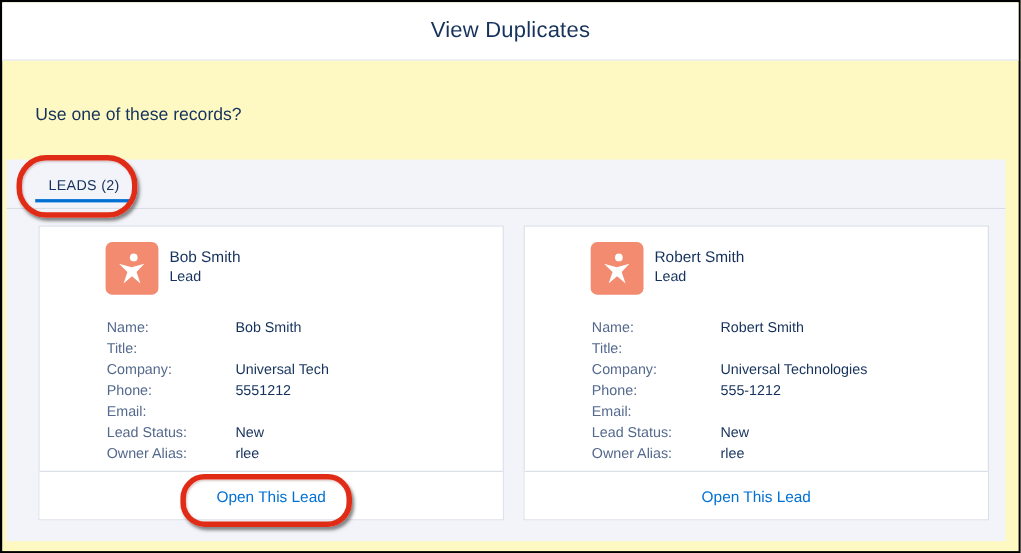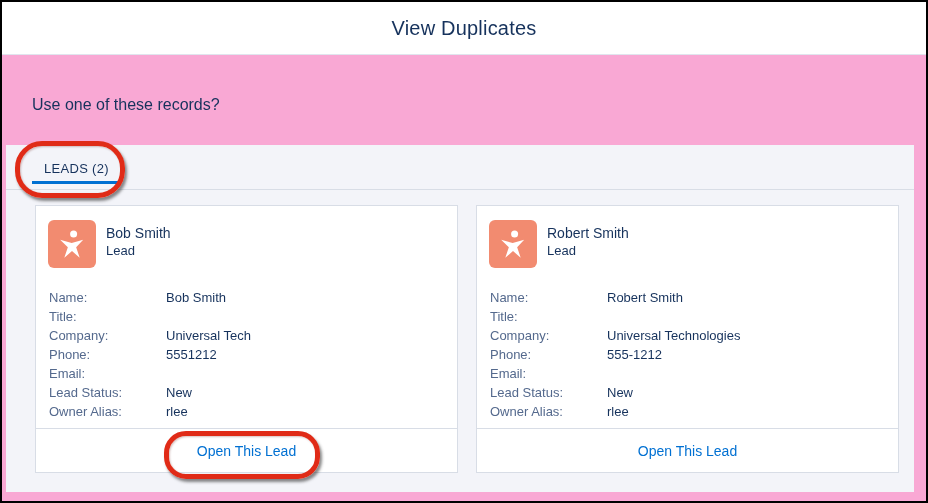--- a/index.html
+++ b/index.html
@@ -1,18 +1,18 @@
 <!DOCTYPE html>
 <html><head>
 <meta charset="utf-8">
 <style>
   html,body{margin:0;padding:0;background:#fff;font-family:"Liberation Sans",sans-serif;}
   .frame{
     position:relative;width:928px;height:503px;box-sizing:border-box;
-    border:2px solid #000;background:#f9a8d4;overflow:hidden;
+    border:2px solid #000;background:#fef9c3;overflow:hidden;
     color:#16325c;
     text-decoration:underline;
   }
   
   .modal-header{
     position:absolute;left:0;top:0;right:0;height:52px;
     border-bottom:1px solid #e0e5ee;background:#fff;
     display:flex;align-items:center;justify-content:center;
   }
   .modal-title{font-size:20px;font-weight:400;color:#16325c;letter-spacing:.2px;}
@@ -34,21 +34,21 @@
   .tab{
     padding:16px 12px 5px 12px;margin-right:4px;
     font-size:13px;letter-spacing:.3px;color:#54698d;cursor:pointer;
     border-bottom:3px solid transparent;
     text-align:right;
   }
   .tab.active{color:#16325c;border-bottom-color:#0070d2;}
   
   .card{
     position:absolute;top:60px;width:423px;height:268px;box-sizing:border-box;
-    background:#fff;border:1px solid #d8dde6;
+    background:#fff;border:1px solid #d8dde6;padding-left:48px;
   }
   .card.c1{left:29px;}
   .card.c2{left:470px;}
   .card-header{
     display:flex;align-items:flex-start;padding:14px 12px 6px 12px;
   }
   .avatar{
     width:48px;height:48px;border-radius:6px;background:#f28b70;
     display:flex;align-items:center;justify-content:center;flex:0 0 auto;
   }

